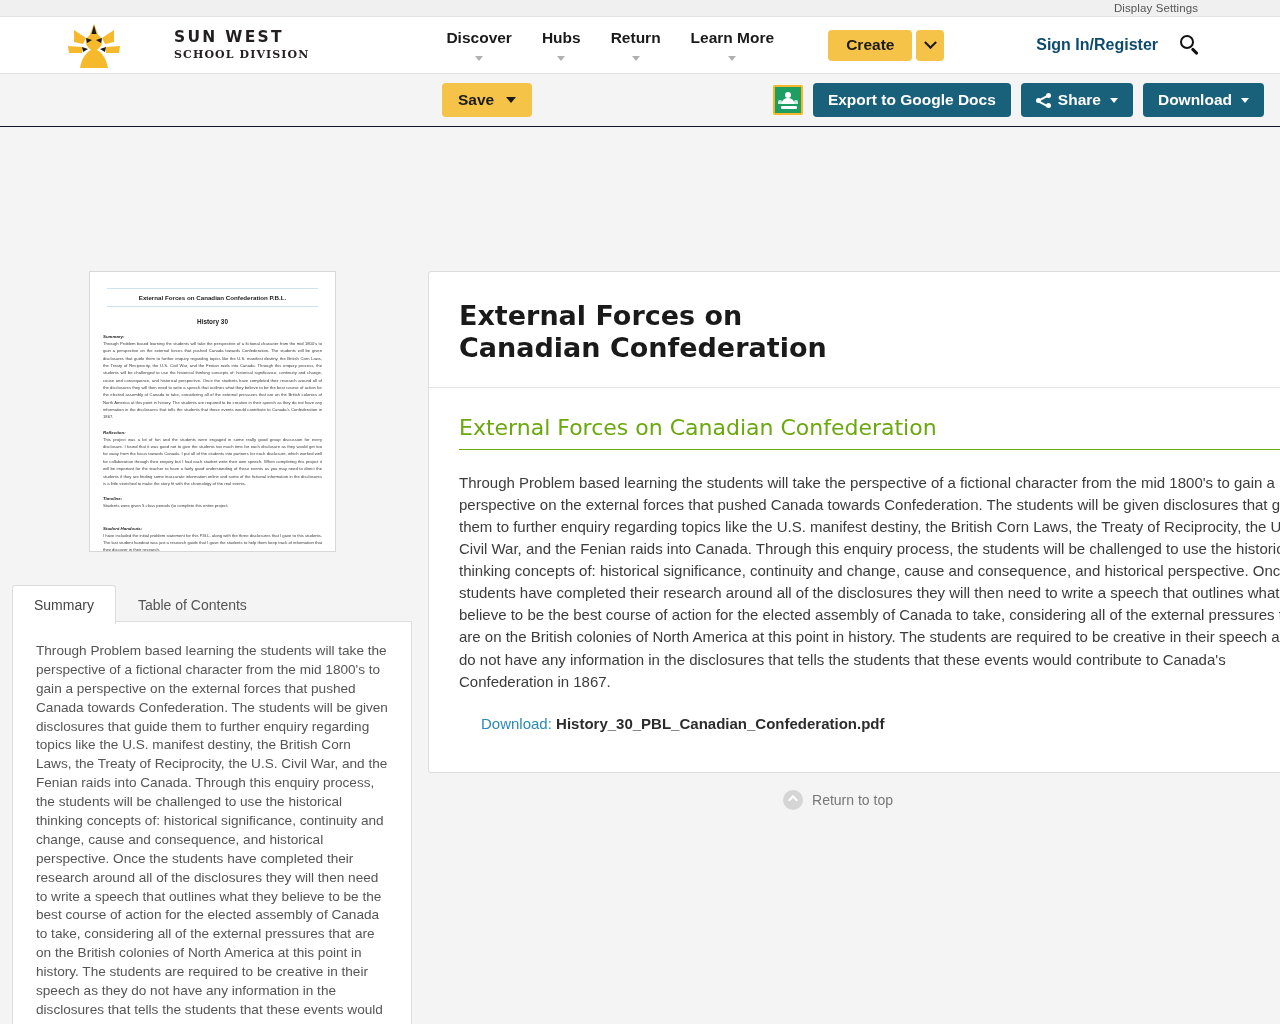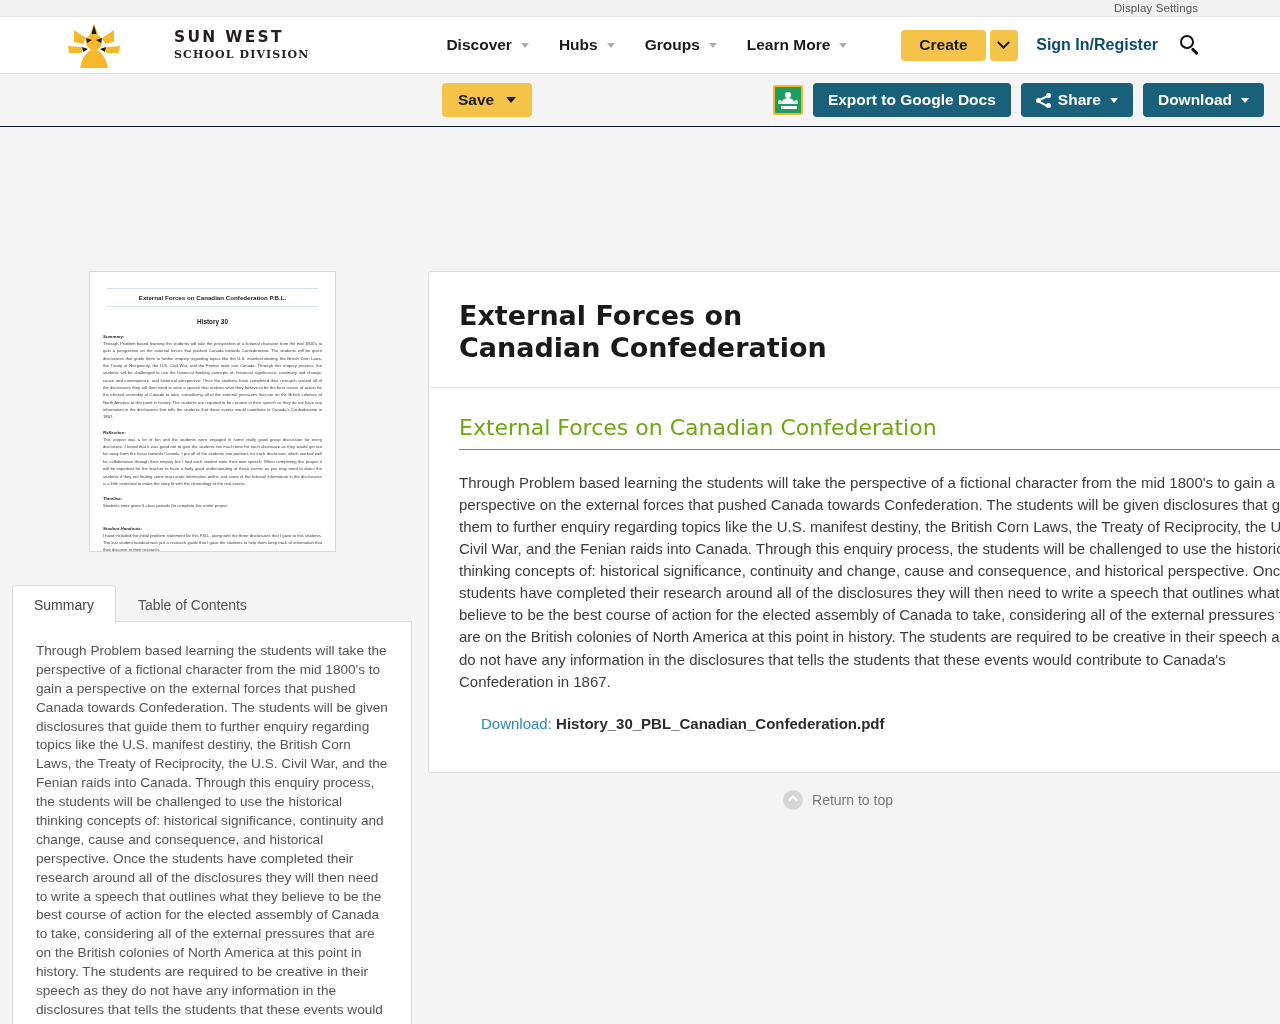--- a/index.html
+++ b/index.html
@@ -37,21 +37,21 @@
   .brand-text .l2{
     font-family:"DejaVu Serif", serif;
     font-weight:bold; font-size:11px; letter-spacing:1.1px; color:#231f20;
     margin-top:3px;
   }
 
   .nav-links{ display:flex; align-items:center; margin-left:122px; }
   .nav-item{
     display:flex; align-items:center; gap:9px;
     font-size:15.5px; font-weight:bold; color:#1a1a1a;
-    padding:6px 15px; cursor:pointer; white-space:nowrap;
+    padding:6px 15px; cursor:pointer; white-space:nowrap;flex-direction:column;
   }
   .caret-down{
     width:0;height:0;border-left:4.5px solid transparent;
     border-right:4.5px solid transparent;border-top:5px solid #b0b0b0;
   }
 
   .create-group{ display:flex; align-items:flex-start; margin-left:39px; }
   .btn-create{
     background:#f5c348; color:#1a1a1a; font-weight:bold; font-size:15.5px;
     border:none; border-radius:4px; padding:0 18px; height:31px;
@@ -248,21 +248,21 @@
   <div class="nav-links">
     <div class="nav-item">
       <span>Discover</span>
       <span class="caret-down"></span>
     </div>
     <div class="nav-item">
       <span>Hubs</span>
       <span class="caret-down"></span>
     </div>
     <div class="nav-item">
-      <span>Groups</span>
+      <span>Return</span>
       <span class="caret-down"></span>
     </div>
     <div class="nav-item">
       <span>Learn More</span>
       <span class="caret-down"></span>
     </div>
 
     <div class="create-group">
       <button class="btn-create">Create</button>
       <button class="btn-create-caret">

